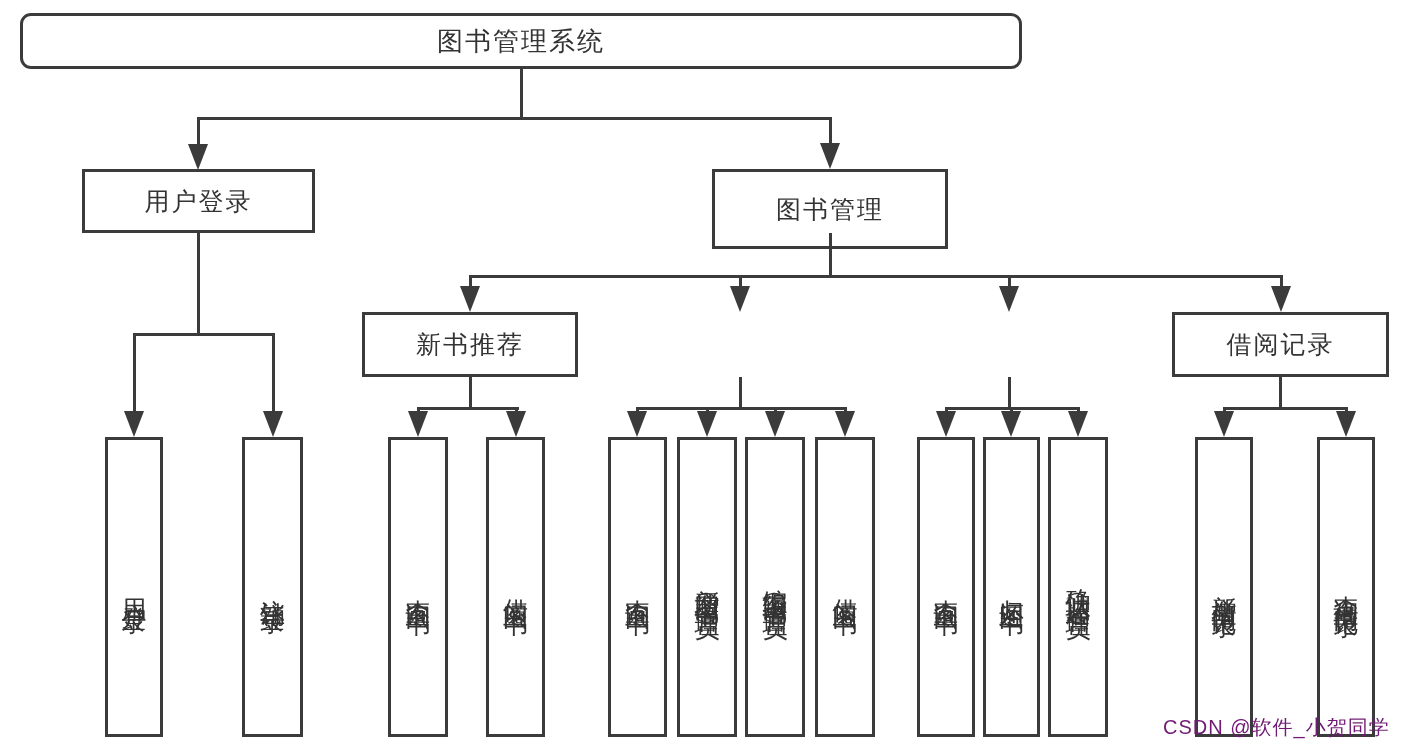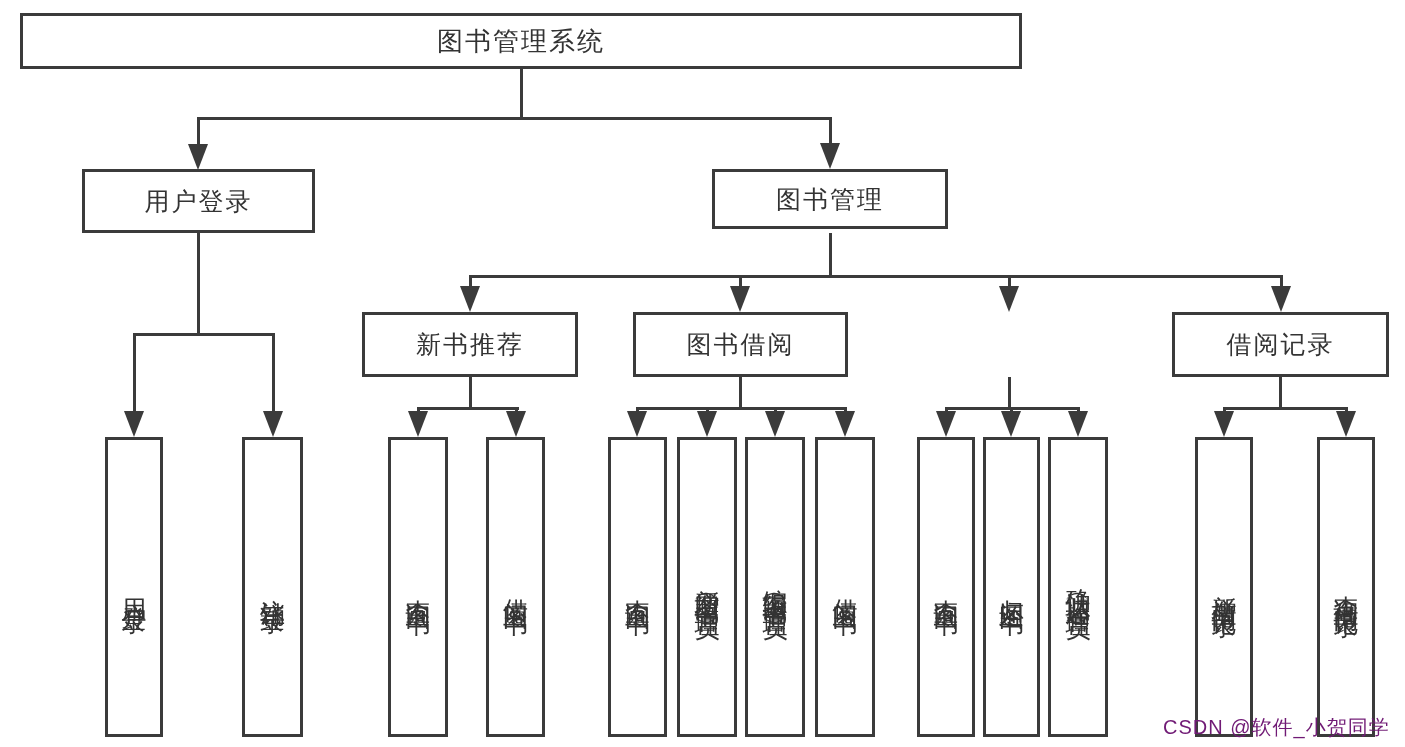--- a/index.html
+++ b/index.html
@@ -5,21 +5,21 @@
   html,body{margin:0;padding:0;background:#ffffff;}
   .canvas{
     position:relative;width:1405px;height:747px;background:#ffffff;
     font-family:"Liberation Sans",sans-serif;color:#333333;overflow:hidden;
   }
   .box{
     position:absolute;border:3px solid #3b3b3b;background:#ffffff;
     display:flex;align-items:center;justify-content:center;
     box-sizing:border-box;font-size:25px;letter-spacing:2px;white-space:nowrap;
   }
-  .root-box{font-size:26px;}
+  .root-box{font-size:26px;border-radius:11px;}
   .vbox{letter-spacing:0;}
   .vtext{writing-mode:vertical-rl;letter-spacing:4px;line-height:1;font-size:25px;}
   .line{position:absolute;background:#3b3b3b;}
   .arrow{
     position:absolute;width:0;height:0;
     border-left:10px solid transparent;border-right:10px solid transparent;
     border-top:26px solid #3b3b3b;
   }
   .watermark{
     position:absolute;left:1163px;top:714px;font-size:20px;
@@ -34,42 +34,41 @@
   <div class="box root-box" style="left:20px;top:13px;width:1002px;height:56px;">图书管理系统</div>
 
   <div class="line" style="left:520px;top:69px;width:3px;height:51px;"></div>
   <div class="line" style="left:197px;top:117px;width:635px;height:3px;"></div>
   <div class="line" style="left:197px;top:117px;width:3px;height:30px;"></div>
   <div class="arrow" style="left:188px;top:144px;"></div>
   <div class="line" style="left:829px;top:117px;width:3px;height:29px;"></div>
   <div class="arrow" style="left:820px;top:143px;"></div>
 
   <div class="box" style="left:82px;top:169px;width:233px;height:64px;">用户登录</div>
-  <div class="box" style="left:712px;top:169px;width:236px;height:60px;text-align:right;">图书管理</div>
+  <div class="box" style="left:712px;top:169px;width:236px;height:80px;text-align:right;">图书管理</div>
 
   <div class="line" style="left:197px;top:233px;width:3px;height:103px;"></div>
   <div class="line" style="left:133px;top:333px;width:142px;height:3px;"></div>
   <div class="line" style="left:133px;top:333px;width:3px;height:80px;"></div>
   <div class="arrow" style="left:124px;top:411px;"></div>
   <div class="line" style="left:272px;top:333px;width:3px;height:80px;"></div>
   <div class="arrow" style="left:263px;top:411px;"></div>
 
   <div class="line" style="left:829px;top:233px;width:3px;height:45px;"></div>
   <div class="line" style="left:469px;top:275px;width:814px;height:3px;"></div>
   <div class="line" style="left:469px;top:275px;width:3px;height:14px;"></div>
   <div class="arrow" style="left:460px;top:286px;"></div>
   <div class="line" style="left:739px;top:275px;width:3px;height:14px;"></div>
   <div class="arrow" style="left:730px;top:286px;"></div>
   <div class="line" style="left:1008px;top:275px;width:3px;height:14px;"></div>
   <div class="arrow" style="left:999px;top:286px;"></div>
   <div class="line" style="left:1280px;top:275px;width:3px;height:14px;"></div>
   <div class="arrow" style="left:1271px;top:286px;"></div>
 
   <div class="box" style="left:362px;top:312px;width:216px;height:65px;">新书推荐</div>
-  <div class="box" style="left:633px;top:312px;width:215px;height:65px;">图书借阅</div>
   <div class="box" style="left:1172px;top:312px;width:217px;height:65px;">借阅记录</div>
 
   <div class="line" style="left:469px;top:377px;width:3px;height:33px;"></div>
   <div class="line" style="left:417px;top:407px;width:102px;height:3px;"></div>
   <div class="line" style="left:417px;top:407px;width:3px;height:7px;"></div>
   <div class="arrow" style="left:408px;top:411px;"></div>
   <div class="line" style="left:515px;top:407px;width:3px;height:7px;"></div>
   <div class="arrow" style="left:506px;top:411px;"></div>
 
   <div class="line" style="left:739px;top:377px;width:3px;height:33px;"></div>

